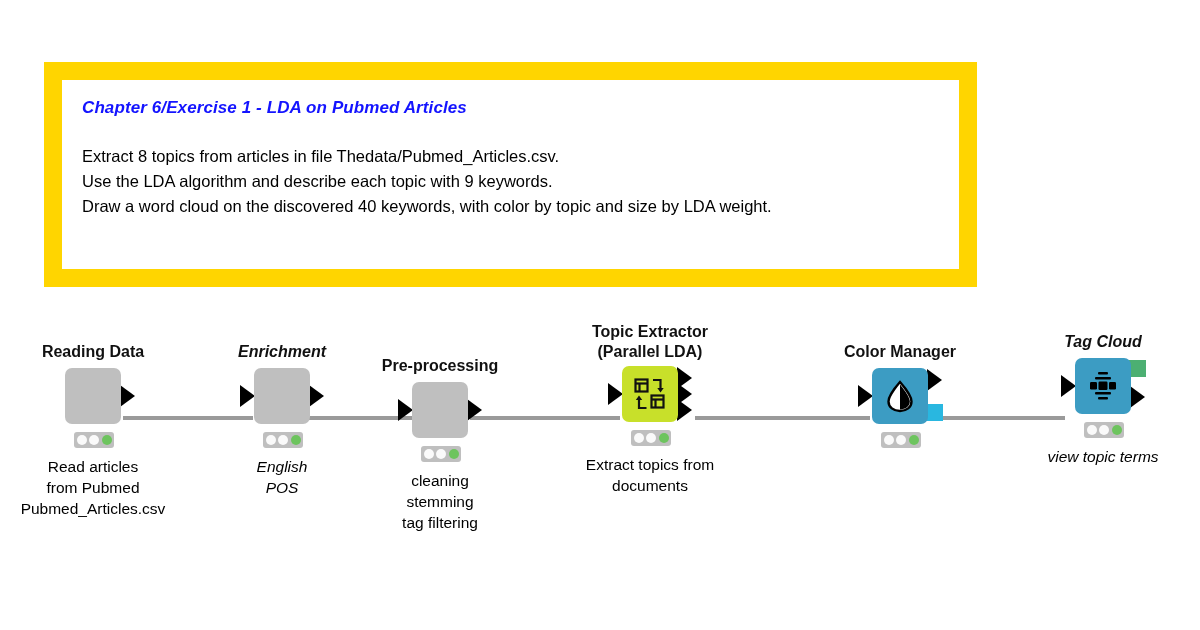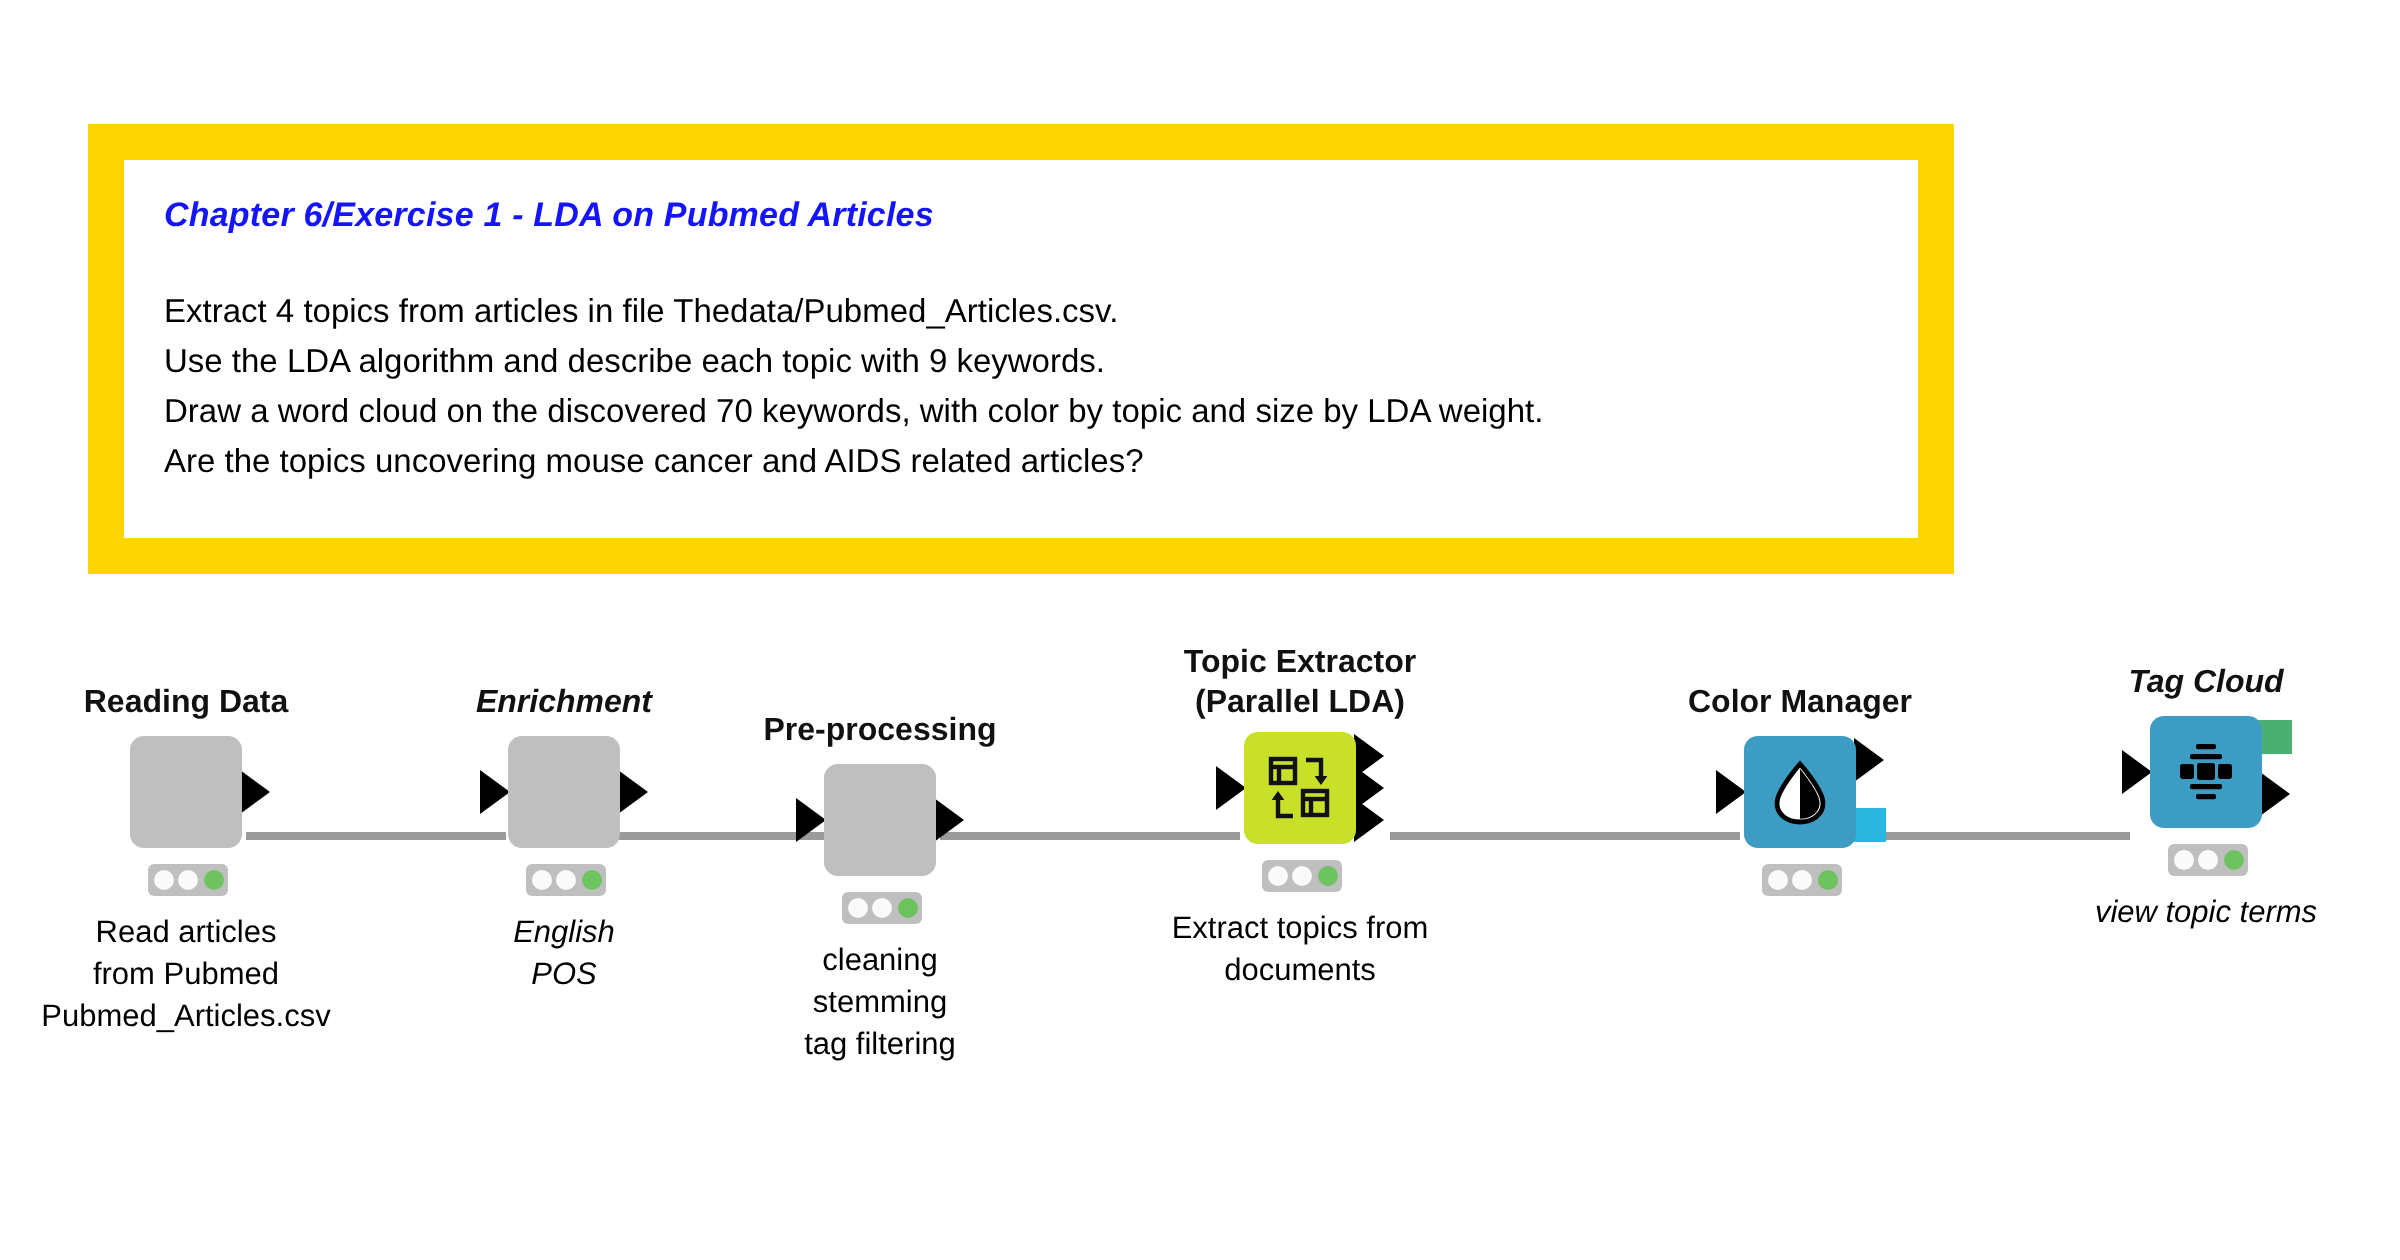--- a/index.html
+++ b/index.html
@@ -159,24 +159,23 @@
   .node-desc.wide { width: 210px; margin-left: -30px; }
 
   .node-icon { width: 34px; height: 34px; display:block; }
 </style>
 </head>
 <body>
 
 <div id="exercise-box">
   <div id="exercise-inner">
     <div id="exercise-title">Chapter 6/Exercise 1 - LDA on Pubmed Articles</div>
-    <div class="exercise-line">Extract 4 topics from articles in file Thedata/Pubmed_Articles.csv.</div>
+    <div class="exercise-line">Extract 8 topics from articles in file Thedata/Pubmed_Articles.csv.</div>
     <div class="exercise-line">Use the LDA algorithm and describe each topic with 9 keywords.</div>
-    <div class="exercise-line">Draw a word cloud on the discovered 70 keywords, with color by topic and size by LDA weight.</div>
-    <div class="exercise-line">Are the topics uncovering mouse cancer and AIDS related articles?</div>
+    <div class="exercise-line">Draw a word cloud on the discovered 40 keywords, with color by topic and size by LDA weight.</div>
   </div>
 </div>
 
 <div id="workflow">
 
   <div class="wire" style="left:123px; top:116px; width:130px;"></div>
   <div class="wire" style="left:297px; top:116px; width:130px;"></div>
   <div class="wire" style="left:470px; top:116px; width:150px;"></div>
   <div class="wire" style="left:695px; top:116px; width:175px;"></div>
   <div class="wire" style="left:930px; top:116px; width:135px;"></div>

